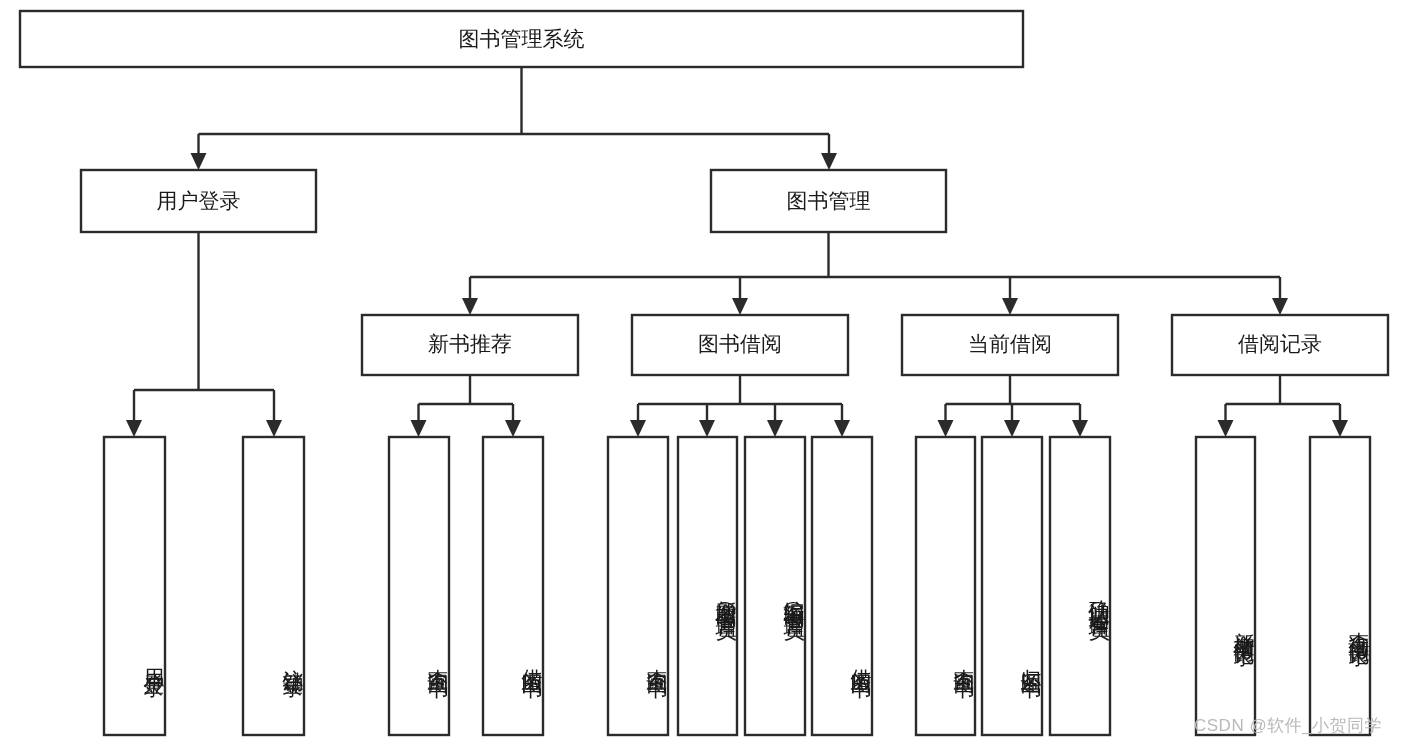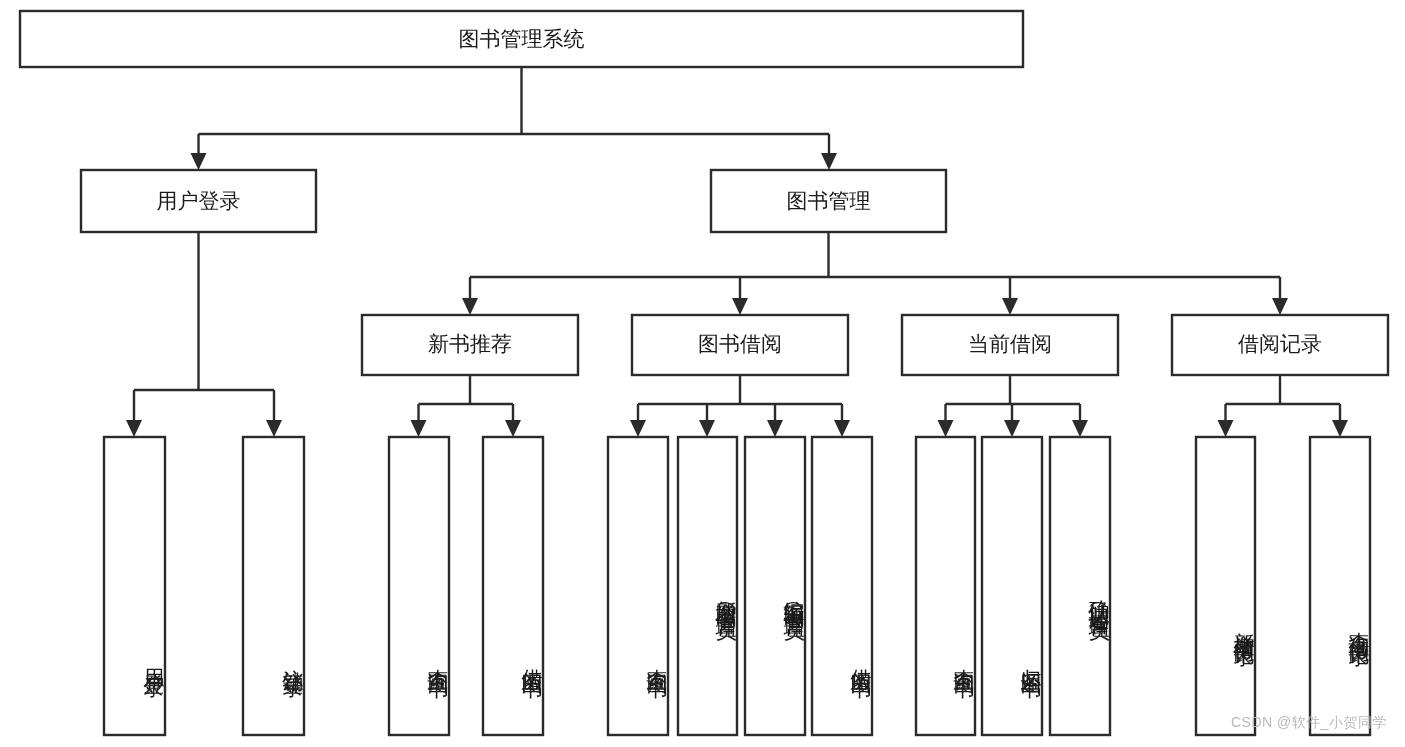--- a/index.html
+++ b/index.html
@@ -59,25 +59,24 @@
     color: #1a1a1a;
     letter-spacing: 3px;
     display: flex;
     align-items: flex-start;
     justify-content: center;
     pointer-events: none;
   }
   .watermark {
     position: absolute;
     font-family: "Liberation Sans", "DejaVu Sans", sans-serif;
-    font-size: 14px;
+    font-size: 17px;
     color: #b9b9b9;
     white-space: nowrap;
     letter-spacing: 0.5px;
-    padding-left: 37px;
   }
 </style>
 </head>
 <body>
 
 <div id="diagram-root">
 
   <svg class="diagram-svg" viewBox="0 0 1405 747">
 
     <g>

